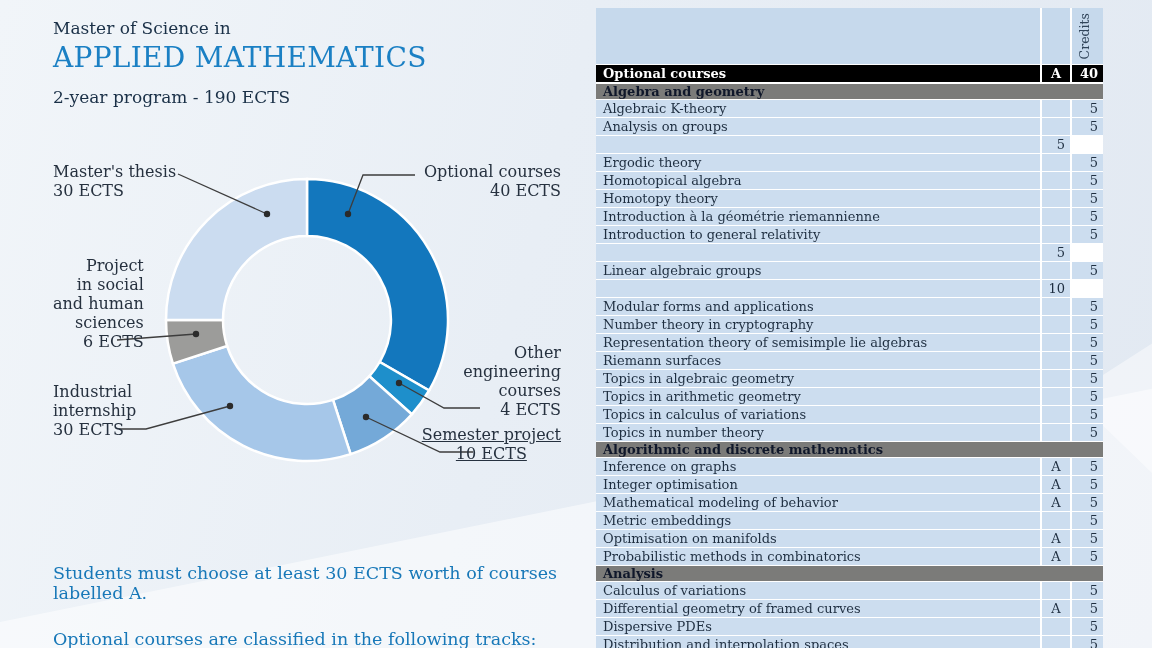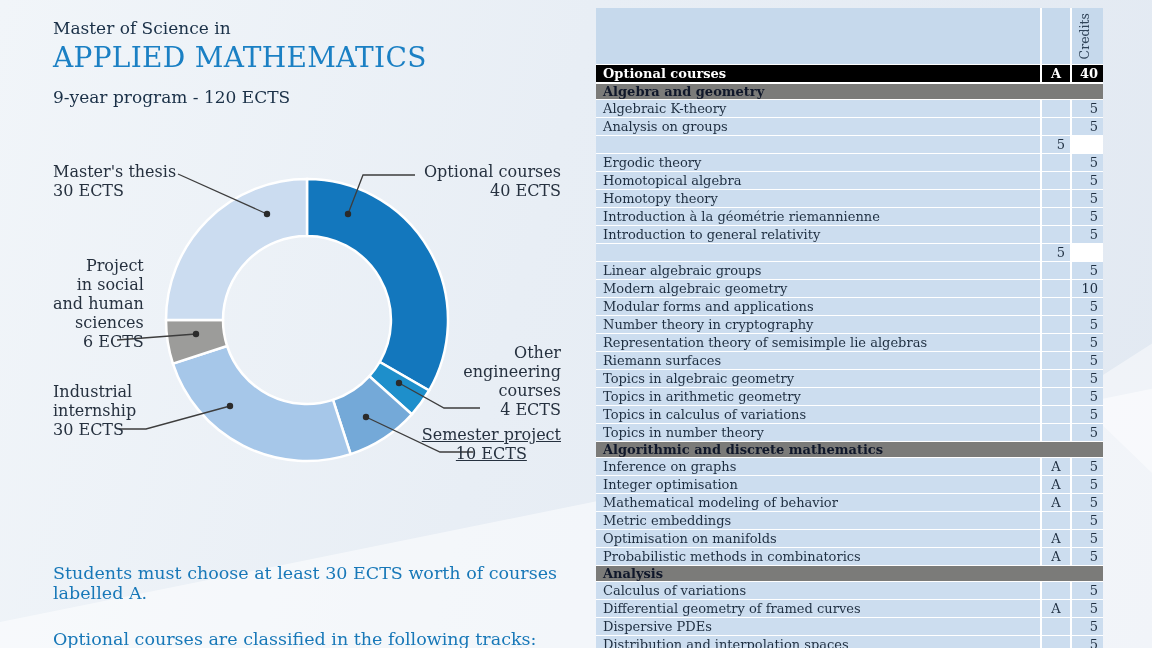--- a/index.html
+++ b/index.html
@@ -51,21 +51,21 @@
 </head>
 <body>
 
 <div class="page">
   <div class="bg-swoosh s1"></div>
   <div class="bg-swoosh s2"></div>
 
   <header class="masthead">
     <div class="kicker">Master of Science in</div>
     <h1 class="title">APPLIED MATHEMATICS</h1>
-    <div class="subtitle">9-year program - 120 ECTS</div>
+    <div class="subtitle">2-year program - 190 ECTS</div>
   </header>
 
   <svg id="chart-svg" viewBox="0 0 1152 648" xmlns="http://www.w3.org/2000/svg">
       <path d="M 307.0 179.0 A 141 141 0 0 1 429.1 390.5 L 379.7 362.0 A 84 84 0 0 0 307.0 236.0 Z" fill="#1377bd" stroke="#ffffff" stroke-width="2.5"></path>
       <path d="M 429.1 390.5 A 141 141 0 0 1 411.8 414.3 L 369.4 376.2 A 84 84 0 0 0 379.7 362.0 Z" fill="#1e8fcb" stroke="#ffffff" stroke-width="2.5"></path>
       <path d="M 411.8 414.3 A 141 141 0 0 1 350.6 454.1 L 333.0 399.9 A 84 84 0 0 0 369.4 376.2 Z" fill="#74a9d8" stroke="#ffffff" stroke-width="2.5"></path>
       <path d="M 350.6 454.1 A 141 141 0 0 1 172.9 363.6 L 227.1 346.0 A 84 84 0 0 0 333.0 399.9 Z" fill="#a6c7e9" stroke="#ffffff" stroke-width="2.5"></path>
       <path d="M 172.9 363.6 A 141 141 0 0 1 166.0 320.0 L 223.0 320.0 A 84 84 0 0 0 227.1 346.0 Z" fill="#9c9c9a" stroke="#ffffff" stroke-width="2.5"></path>
       <path d="M 166.0 320.0 A 141 141 0 0 1 307.0 179.0 L 307.0 236.0 A 84 84 0 0 0 223.0 320.0 Z" fill="#cbdcf0" stroke="#ffffff" stroke-width="2.5"></path>
       <polyline points="415,175 363,175 348,214" fill="none" stroke="#3d3d3d" stroke-width="1.3"></polyline>
@@ -162,21 +162,20 @@
         <div class="grid-row row">
           <div class="c a"></div>
           <div class="c credits">5</div>
         </div>
         <div class="grid-row row">
           <div class="c name">Linear algebraic groups</div>
           <div class="c a"></div>
           <div class="c credits">5</div>
         </div>
         <div class="grid-row row">
-          <div class="c name">Modern algebraic geometry</div>
           <div class="c a"></div>
           <div class="c credits">10</div>
         </div>
         <div class="grid-row row">
           <div class="c name">Modular forms and applications</div>
           <div class="c a"></div>
           <div class="c credits">5</div>
         </div>
         <div class="grid-row row">
           <div class="c name">Number theory in cryptography</div>

